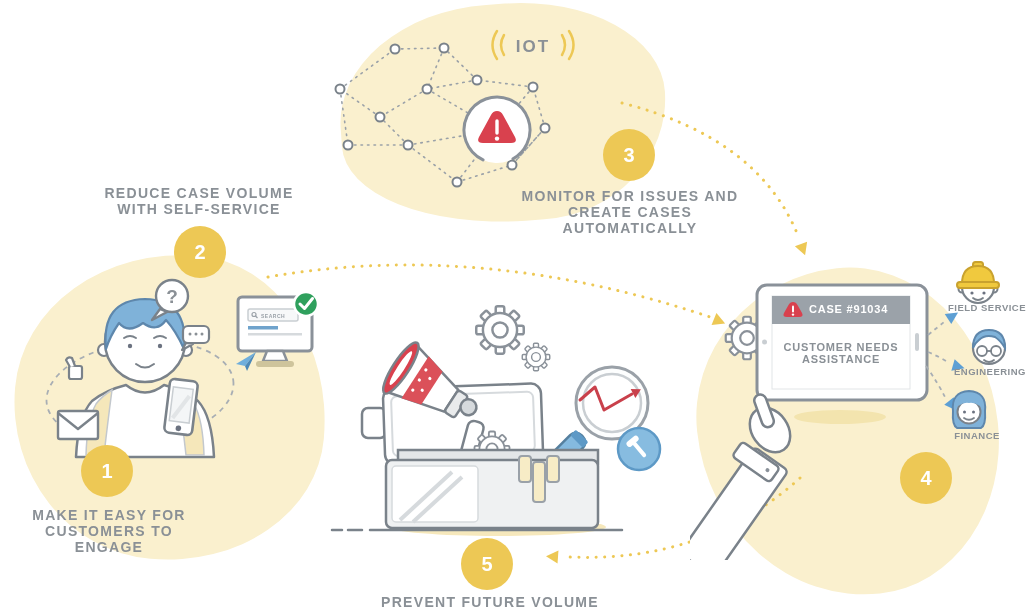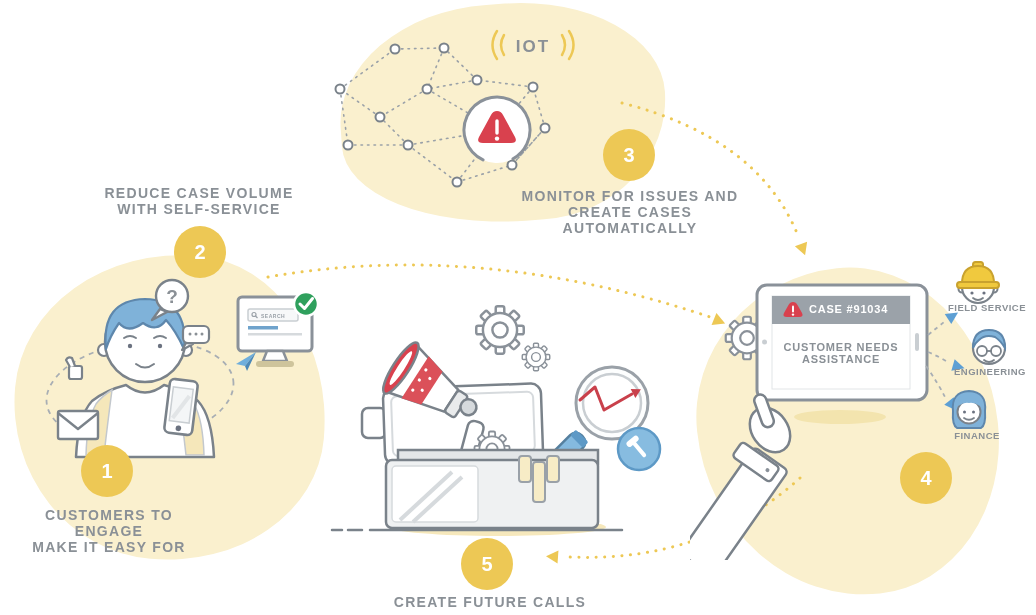--- a/index.html
+++ b/index.html
@@ -341,34 +341,34 @@
       <span>3</span>
     </div>
   <div class="badge" style="left:900px;top:452px">
       <span>4</span>
     </div>
   <div class="badge" style="left:461px;top:538px">
       <span>5</span>
     </div>
 
   <div class="caption" style="left:9px;top:507px;width:200px">
+    <span>MAKE IT EASY FOR</span>
     <span>CUSTOMERS TO ENGAGE</span>
-    <span>MAKE IT EASY FOR</span>
   </div>
   <div class="caption" style="left:500px;top:188px;width:260px">
     <span>MONITOR FOR ISSUES AND</span>
     <span>CREATE CASES AUTOMATICALLY</span>
   </div>
   <div class="caption" style="left:99px;top:185px;width:200px">
     <span>REDUCE CASE VOLUME</span>
     <span>WITH SELF-SERVICE</span>
   </div>
   <div class="caption" style="left:816px;top:511px;width:220px">
   </div>
   <div class="caption" style="left:380px;top:594px;width:220px">
-    <span>CREATE FUTURE CALLS</span>
+    <span>PREVENT FUTURE VOLUME</span>
   </div>
 
   <div class="dept-label" style="left:907px;top:302px">FIELD SERVICE</div>
   <div class="dept-label" style="left:910px;top:366px">ENGINEERING</div>
   <div class="dept-label" style="left:897px;top:430px">FINANCE</div>
 
 </div>
 
 </body></html>

